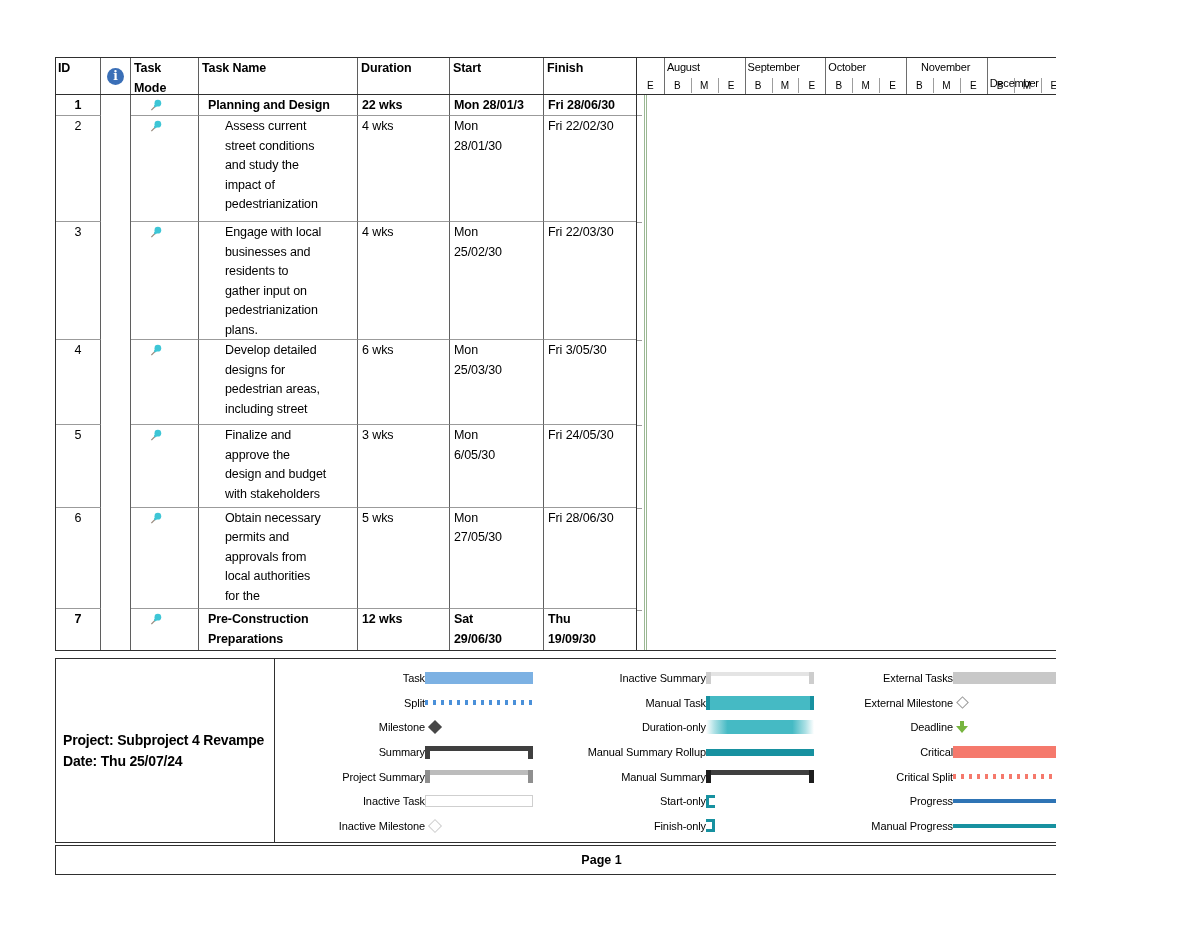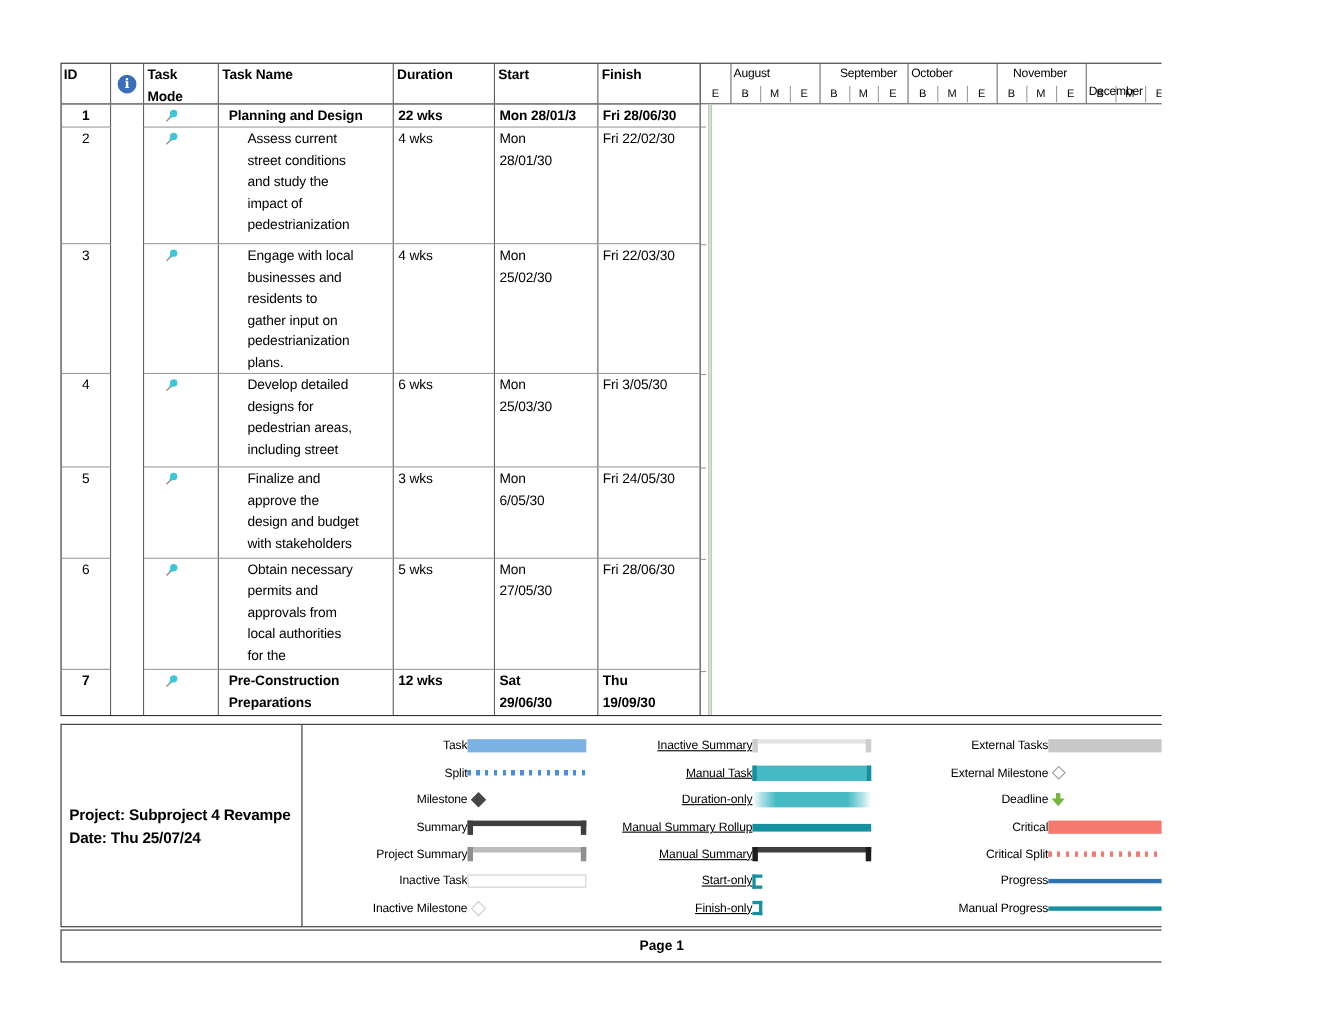--- a/index.html
+++ b/index.html
@@ -52,21 +52,21 @@
 
   
   #legend-box{position:absolute;left:55px;top:658px;width:1093px;height:185px;border:1.5px solid #2f2f2f;
               box-sizing:border-box;display:flex;background:#fff;}
   #project-pane{flex:0 0 219px;border-right:1.5px solid #2f2f2f;box-sizing:border-box;
                 display:flex;flex-direction:column;justify-content:center;padding-left:7px;overflow:hidden;}
   .proj-line{font-weight:bold;font-size:14px;line-height:21px;white-space:nowrap;letter-spacing:-0.2px;}
   #legend-pane{flex:1;position:relative;overflow:hidden;text-align:right;}
   .lg-col{position:absolute;top:7px;}
   .lg-col1{left:15px;}
-  .lg-col2{left:274px;text-decoration:underline;}
+  .lg-col2{left:296px;}
   .lg-col3{left:543px;}
   .lg-item{height:24.6px;display:flex;align-items:center;}
   .lg-label{width:135px;font-size:11px;letter-spacing:-0.1px;flex:0 0 135px;}
   .lg-sw{width:118px;display:flex;align-items:center;}
   .sw{display:inline-block;box-sizing:border-box;}
   .sw-task{width:108px;height:12px;background:#7cb1e3;}
   .sw-split{width:108px;height:5px;background:repeating-linear-gradient(90deg,#4a90d9 0 3px,transparent 3px 8px);}
   .sw-milestone{width:10px;height:10px;background:#474747;transform:rotate(45deg);margin-left:5px;}
   .sw-summary{width:108px;height:13px;background:
       linear-gradient(#3f3f3f,#3f3f3f) left top/5px 100% no-repeat,
@@ -286,21 +286,21 @@
           <span class="ts-tick sub" style="left: 376.6px;"></span>
           <span class="ts-letter" style="left: 403.5px; width: 26.9px;">E</span>
           <span class="ts-tick sub" style="left: 403.5px;"></span>
           <span class="ts-letter" style="left: 430.4px; width: 26.9px;">B</span>
           <span class="ts-tick month" style="left: 430.4px;"></span>
           <span class="ts-letter" style="left: 457.3px; width: 26.9px;">M</span>
           <span class="ts-tick sub" style="left: 457.3px;"></span>
           <span class="ts-letter" style="left: 484.2px; width: 26.9px;">E</span>
           <span class="ts-tick sub" style="left: 484.2px;"></span>
           <span class="ts-month" style="left: 29.9px;">August</span>
-          <span class="ts-month" style="left: 110.6px; margin-left: 16px;">September</span>
+          <span class="ts-month" style="left: 110.6px;">September</span>
           <span class="ts-month" style="left: 191.3px;">October</span>
           <span class="ts-month" style="left: 284px;">November</span>
           <span class="ts-month" style="left: 352.7px; margin-top: 16px;">December</span>
           <span class="ts-month" style="left: 433.4px;">January</span>
         </div>
       <div id="chart-body">
         <div id="date-line"></div>
       <span class="row-tick" style="top: 20px;"></span>
           <span class="row-tick" style="top: 127px;"></span>
           <span class="row-tick" style="top: 245px;"></span>

